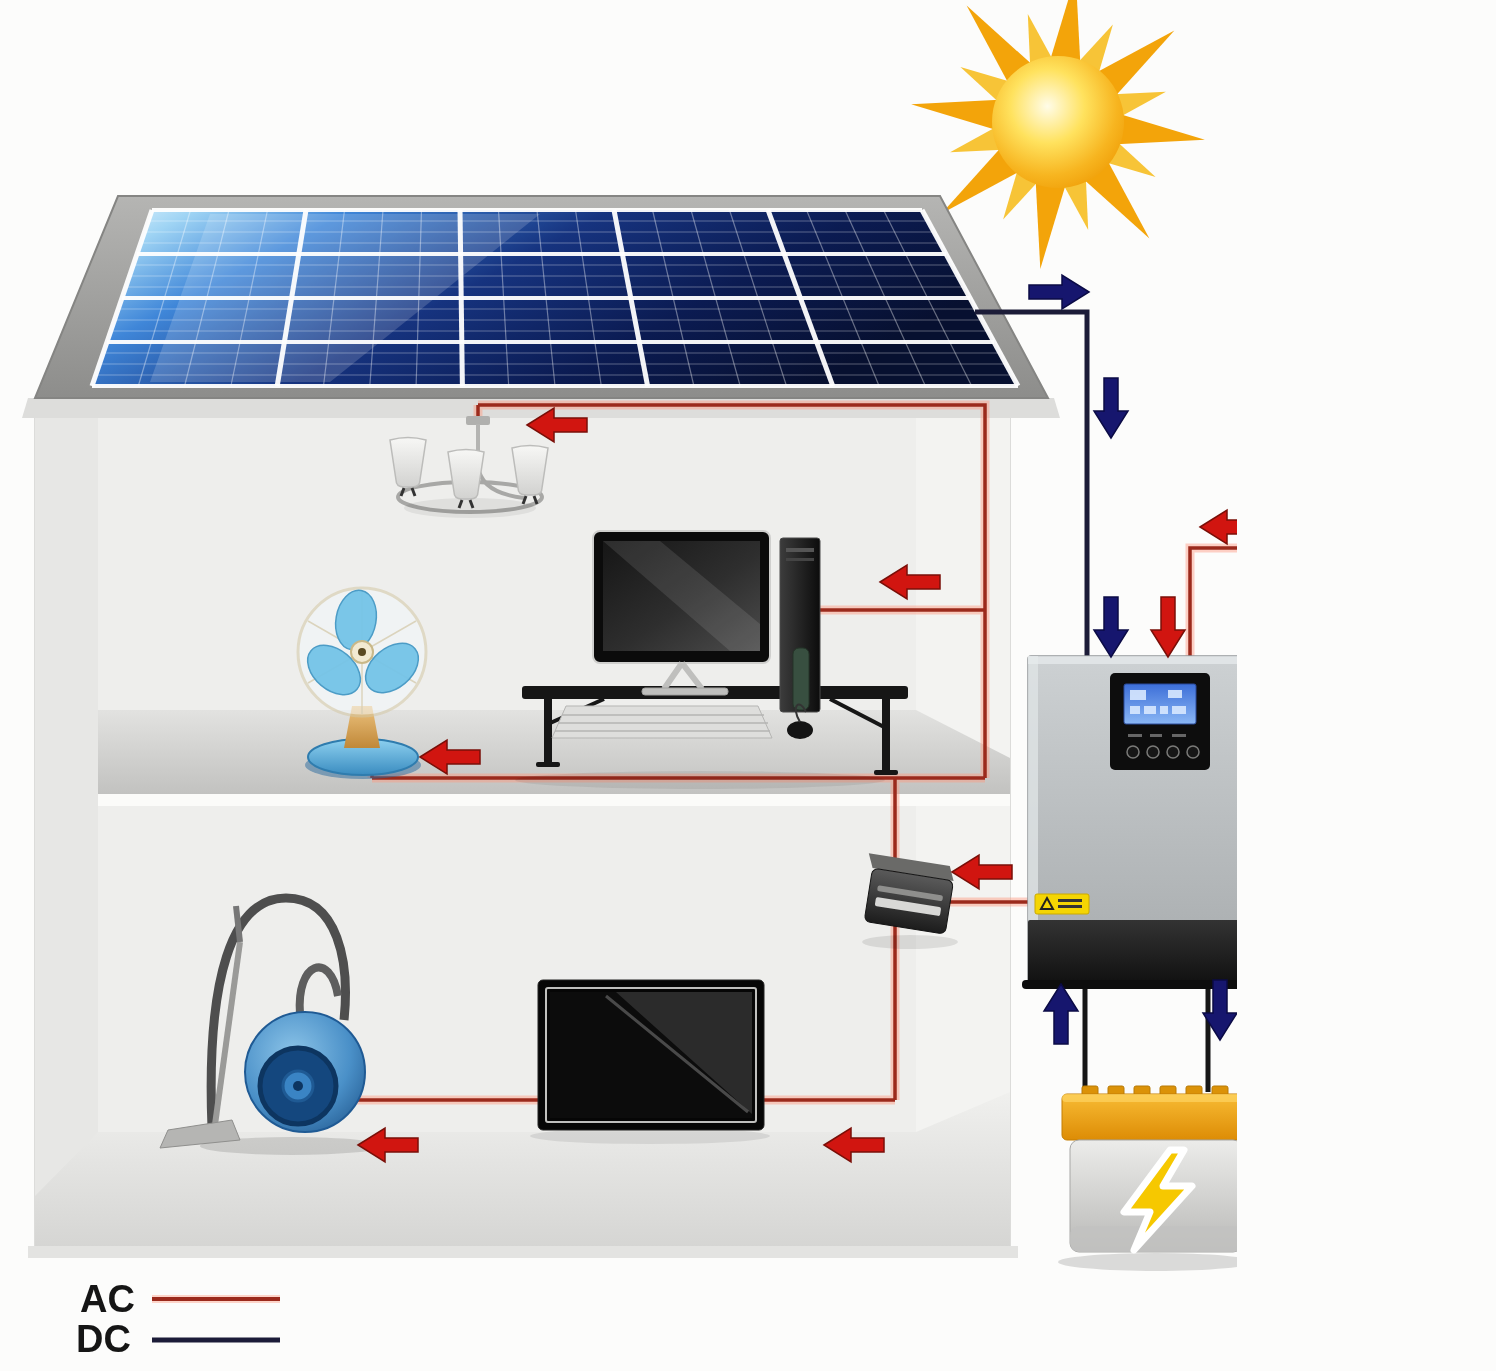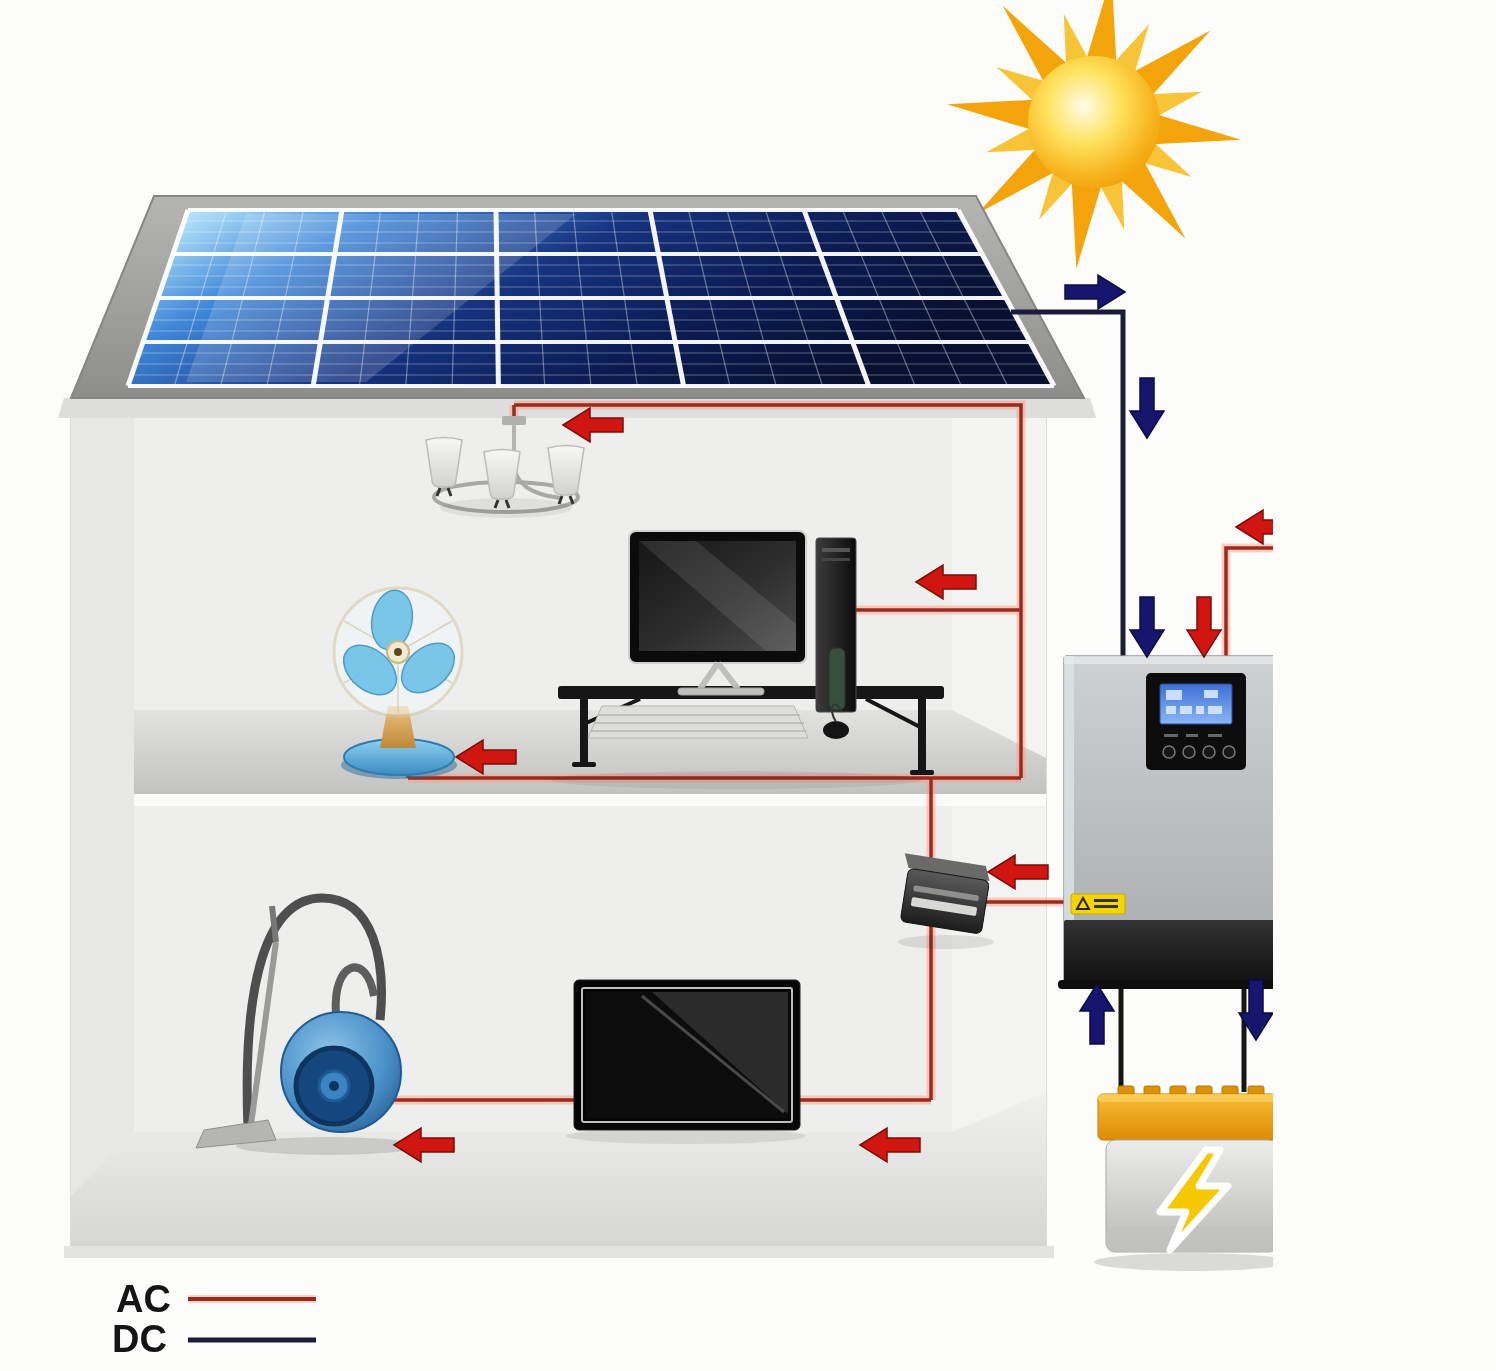--- a/index.html
+++ b/index.html
@@ -1,16 +1,16 @@
 <!DOCTYPE html>
 <html><head>
 <meta charset="utf-8">
 <style>
   html,body{margin:0;padding:0;background:#fcfcfb;}
-  .stage{width:1237px;height:1371px;position:relative;overflow:hidden;background:#ef4444;margin-left:36px;}
+  .stage{width:1237px;height:1371px;position:relative;overflow:hidden;background:#ef4444;}
   svg{display:block;}
   .legend-label{font-family:"Liberation Sans",sans-serif;font-weight:bold;font-size:38px;fill:#151515;}
 </style>
 </head>
 <body>
 
 <div class="stage">
 <svg width="1496" height="1371" viewBox="0 0 1496 1371" xmlns="http://www.w3.org/2000/svg">
   <defs>
     <radialGradient id="sunGrad" cx="42%" cy="38%" r="70%">

